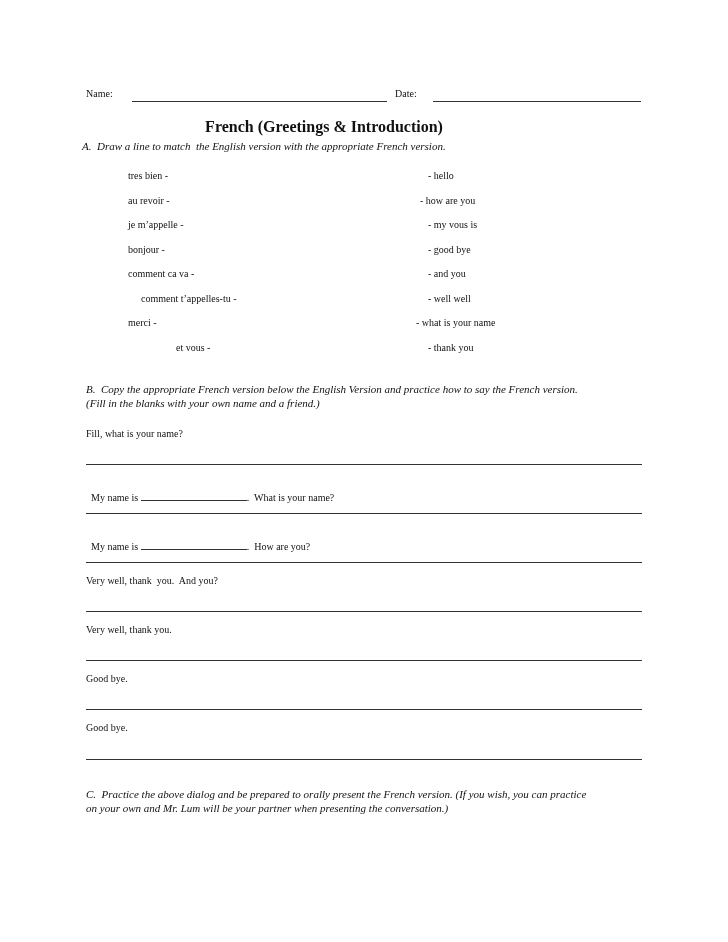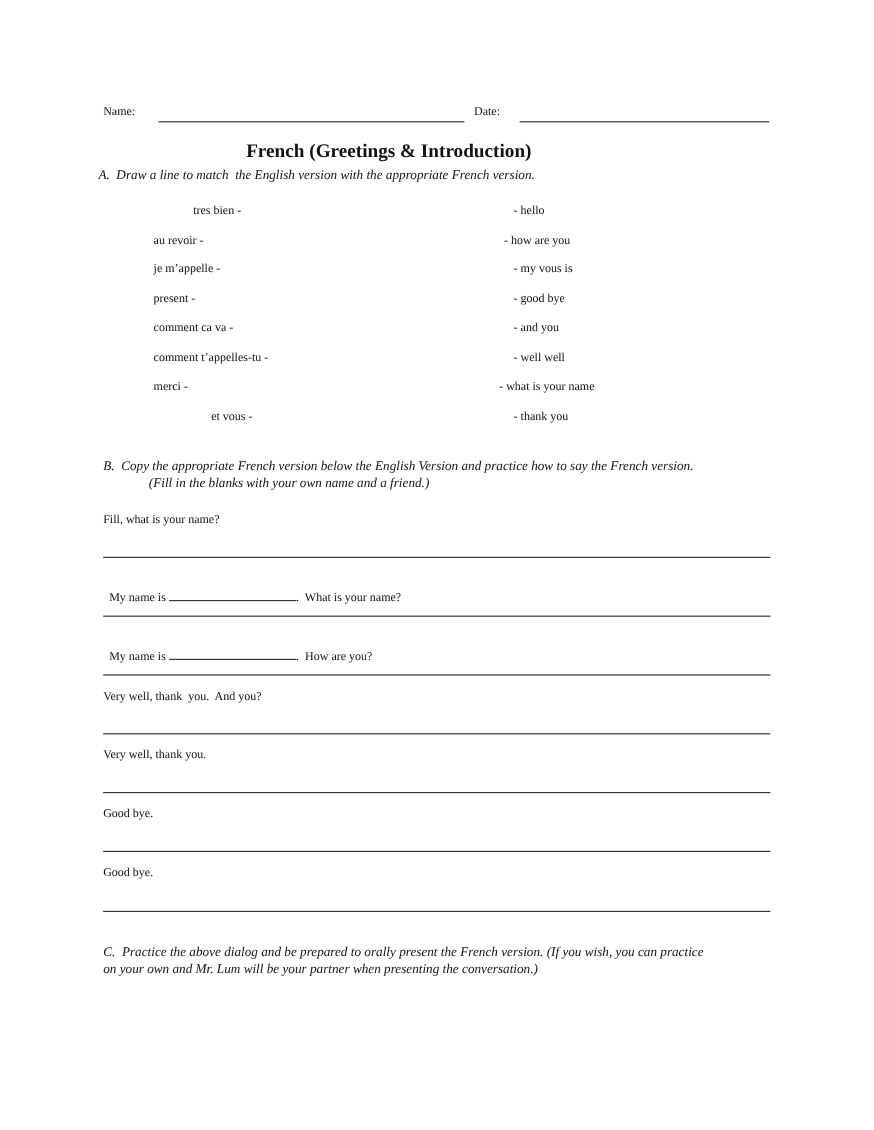--- a/index.html
+++ b/index.html
@@ -18,42 +18,42 @@
 <span class="abs r" style="left:86px; top:88px;">Name:</span>
 <div class="hline" style="left:132px; width:255px; top:101px;"></div>
 <span class="abs r" style="left:395px; top:88px;">Date:</span>
 <div class="hline" style="left:433px; width:208px; top:101px;"></div>
 
 <div class="abs title" style="top:118px;">French (Greetings &amp; Introduction)</div>
 
 <span class="abs it" style="left:82px; top:140px;">A.  Draw a line to match  the English version with the appropriate French version.</span>
 
 <div>
-  <span class="abs r" style="left:128px; top:170px;margin-left:33px;">tres bien -</span>
+  <span class="abs r" style="left:128px; top:170px;">tres bien -</span>
   <span class="abs r" style="left:128px; top:195px;">au revoir -</span>
   <span class="abs r" style="left:128px; top:219px;">je m’appelle -</span>
-  <span class="abs r" style="left:128px; top:244px;">present -</span>
+  <span class="abs r" style="left:128px; top:244px;">bonjour -</span>
   <span class="abs r" style="left:128px; top:268px;">comment ca va -</span>
-  <span class="abs r" style="left:128px; top:293px;">comment t’appelles-tu -</span>
+  <span class="abs r" style="left:141px; top:293px;">comment t’appelles-tu -</span>
   <span class="abs r" style="left:128px; top:317px;font-family:Liberation Serif, serif;">merci -</span>
   <span class="abs r" style="left:128px; top:342px;margin-left:48px;">et vous -</span>
 </div>
 <div>
   <span class="abs r" style="left:428px; top:170px;">- hello</span>
   <span class="abs r" style="left:420px; top:195px;">- how are you</span>
   <span class="abs r" style="left:428px; top:219px;">- my vous is</span>
   <span class="abs r" style="left:428px; top:244px;">- good bye</span>
   <span class="abs r" style="left:428px; top:268px;">- and you</span>
   <span class="abs r" style="left:428px; top:293px;">- well well</span>
   <span class="abs r" style="left:416px; top:317px;">- what is your name</span>
   <span class="abs r" style="left:428px; top:342px;">- thank you</span>
 </div>
 
 <span class="abs it" style="left:86px; top:383px;">B.  Copy the appropriate French version below the English Version and practice how to say the French version.</span>
-<span class="abs it" style="left:86px; top:397px;margin-left:38px;">(Fill in the blanks with your own name and a friend.)</span>
+<span class="abs it" style="left:86px; top:397px;">(Fill in the blanks with your own name and a friend.)</span>
 
 <span class="abs r" style="left:86px; top:428px;">Fill, what is your name?</span>
 <div class="hline" style="left:86px; width:556px; top:464px;"></div>
 
 <div class="abs r" style="left:86px; top:477px;">
   <span>My name is </span><span class="blank" style="width:106px;"></span><span>.  What is your name?</span>
 </div>
 <div class="hline" style="left:86px; width:556px; top:513px;"></div>
 
 <div class="abs r" style="left:86px; top:526px;">

